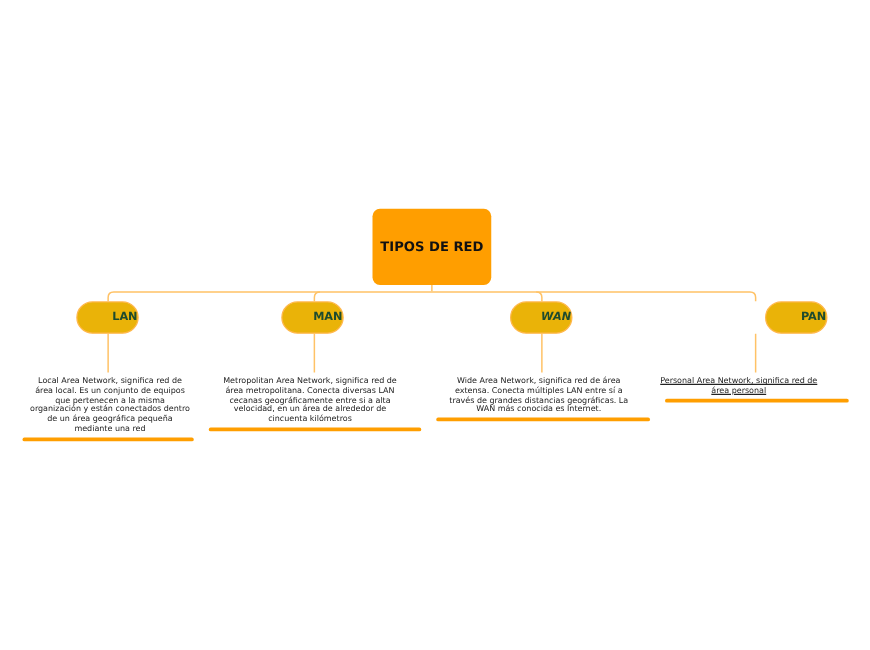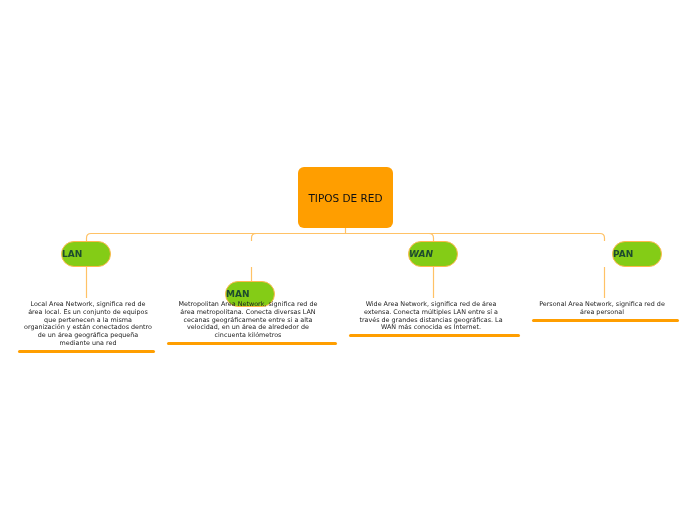--- a/index.html
+++ b/index.html
@@ -1,23 +1,23 @@
 <!DOCTYPE html>
 <html><head>
 <meta charset="utf-8">
 <style>
   html, body { margin:0; padding:0; }
   body { width:696px; height:520px; background:#ffffff; position:relative; overflow:hidden;
          font-family:"DejaVu Sans", sans-serif; }
   .root { position:absolute; left:298px; top:167px; width:95px; height:61px; background:#ff9e00;
           border-radius:6px; display:flex; align-items:center; justify-content:center;
-          font-weight:normal; font-size:10.5px; color:#111; }
+          font-weight:bold; font-size:10.5px; color:#111; }
   .connectors { position:absolute; left:0; top:0; }
   .child { position:absolute; top:241px; width:48px; height:24px; border:1.3px solid #ffb84d;
-           border-radius:13px; background:#84cc16; display:flex; align-items:center; justify-content:flex-start;
+           border-radius:13px; background:#eab308; display:flex; align-items:center; justify-content:flex-end;
            font-weight:bold; font-size:9px; color:#1e4b2e; box-sizing:content-box; }
   .desc { position:absolute; top:301px; font-size:6.4px; line-height:7.8px; color:#222;text-align:center; }
   .underline { position:absolute; height:3px; background:#ff9e00; border-radius:2px; }
 </style>
 </head>
 <body>
 
 <svg class="connectors" width="696" height="520">
   <g fill="none" stroke="#ffc266" stroke-width="1.2">
     <line x1="345.5" y1="228" x2="345.5" y2="233"></line>
@@ -31,33 +31,33 @@
   </g>
 </svg>
 
 <div class="root">
   <span>TIPOS DE RED</span>
 </div>
 
 <div class="child" style="left:61px;">
   <span>LAN</span>
 </div>
-<div class="child" style="left:225px;margin-top:40px;">
+<div class="child" style="left:225px;">
   <span>MAN</span>
 </div>
 <div class="child" style="left:408px;font-style:italic;">
   <span>WAN</span>
 </div>
 <div class="child" style="left:612px;">
   <span>PAN</span>
 </div>
 
 <div class="desc" style="left:24px; width:128px;">Local Area Network, significa red de área local. Es un conjunto de equipos que pertenecen a la misma organización y están conectados dentro de un área geográfica pequeña mediante una red</div>
 <div class="underline" style="left:18px; top:350px; width:137px;"></div>
 
 <div class="desc" style="left:173px; width:150px;">Metropolitan Area Network, significa red de área metropolitana. Conecta diversas LAN cecanas geográficamente entre si a alta velocidad, en un área de alrededor de cincuenta kilómetros</div>
 <div class="underline" style="left:167px; top:342px; width:170px;"></div>
 
 <div class="desc" style="left:355px; width:152px;">Wide Area Network, significa red de área extensa. Conecta múltiples LAN entre sí a través de grandes distancias geográficas. La WAN más conocida es Internet.</div>
 <div class="underline" style="left:349px; top:334px; width:171px;"></div>
 
-<div class="desc" style="left:532px; width:140px;">Personal Area Network, significa red de área personal</div>
+<div class="desc" style="left:521px; width:140px;text-decoration:underline;">Personal Area Network, significa red de área personal</div>
 <div class="underline" style="left:532px; top:319px; width:147px;"></div>
 
 </body></html>

